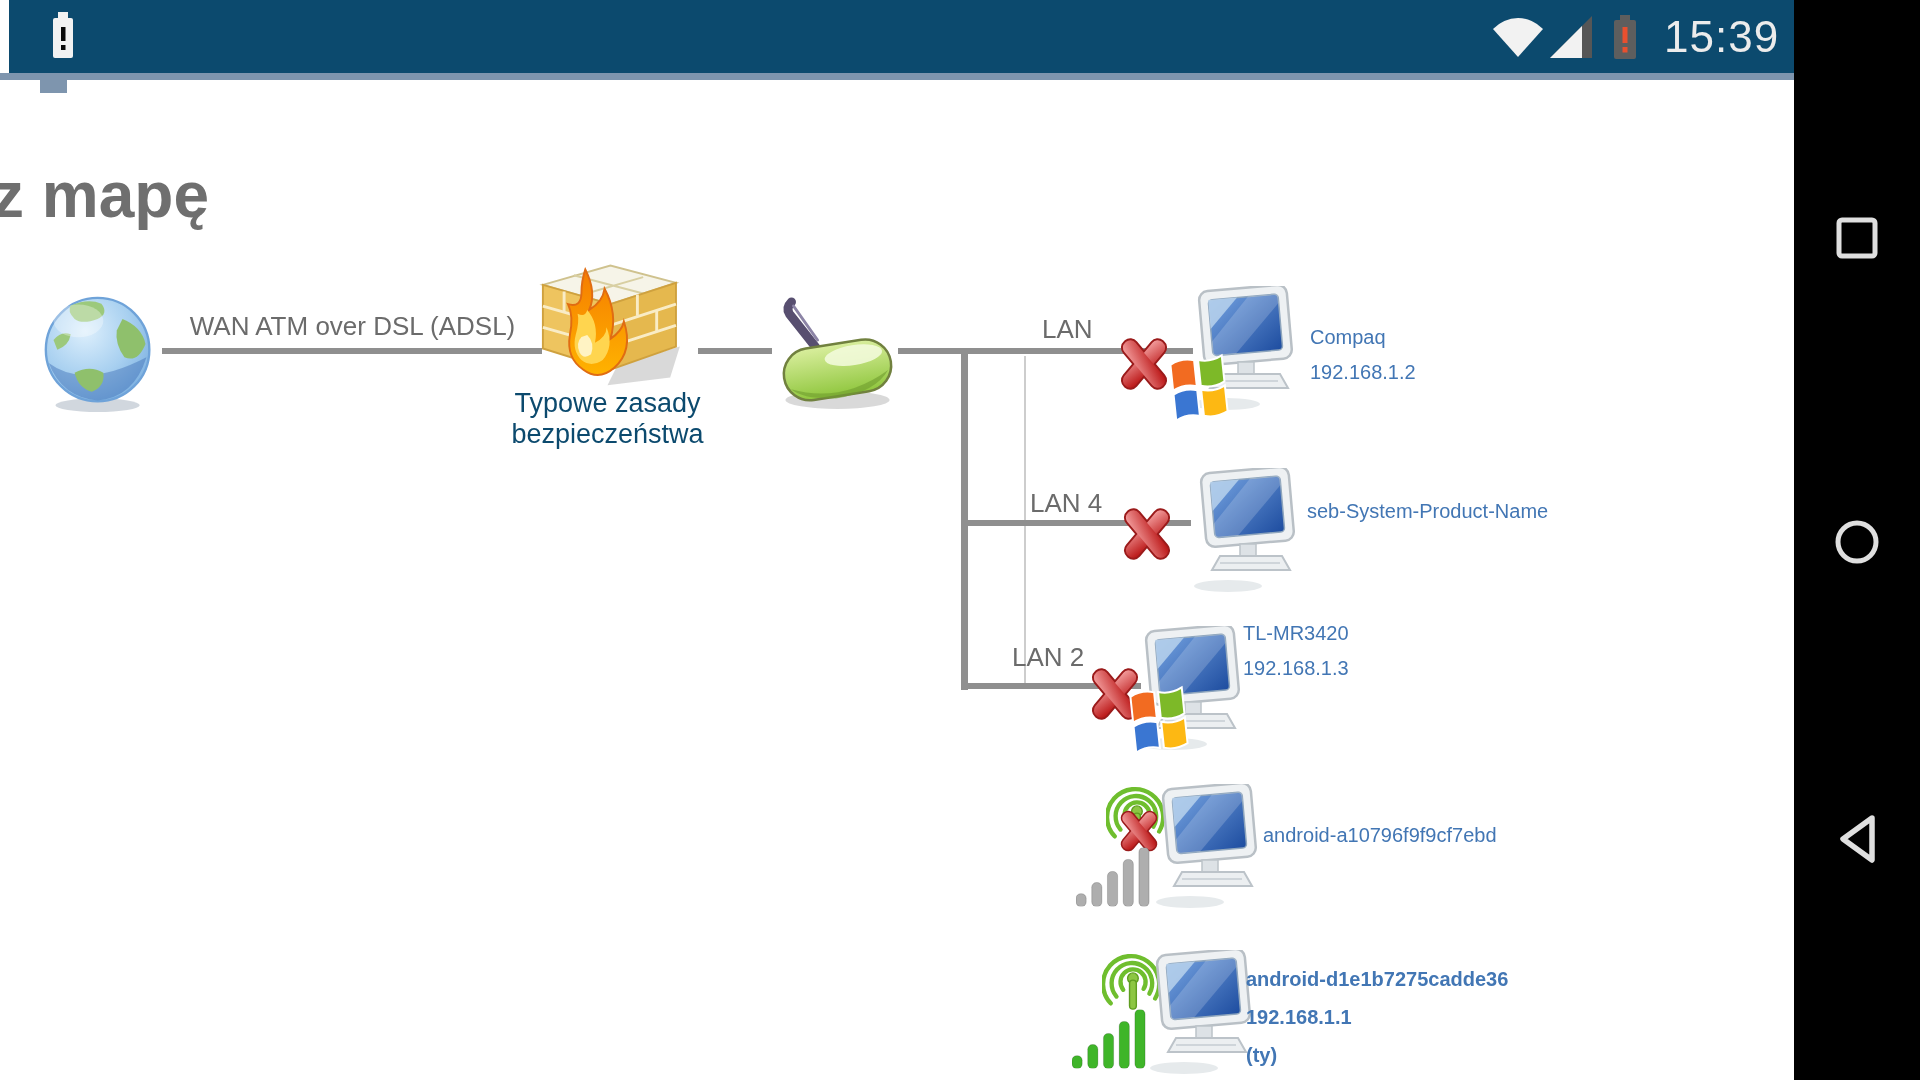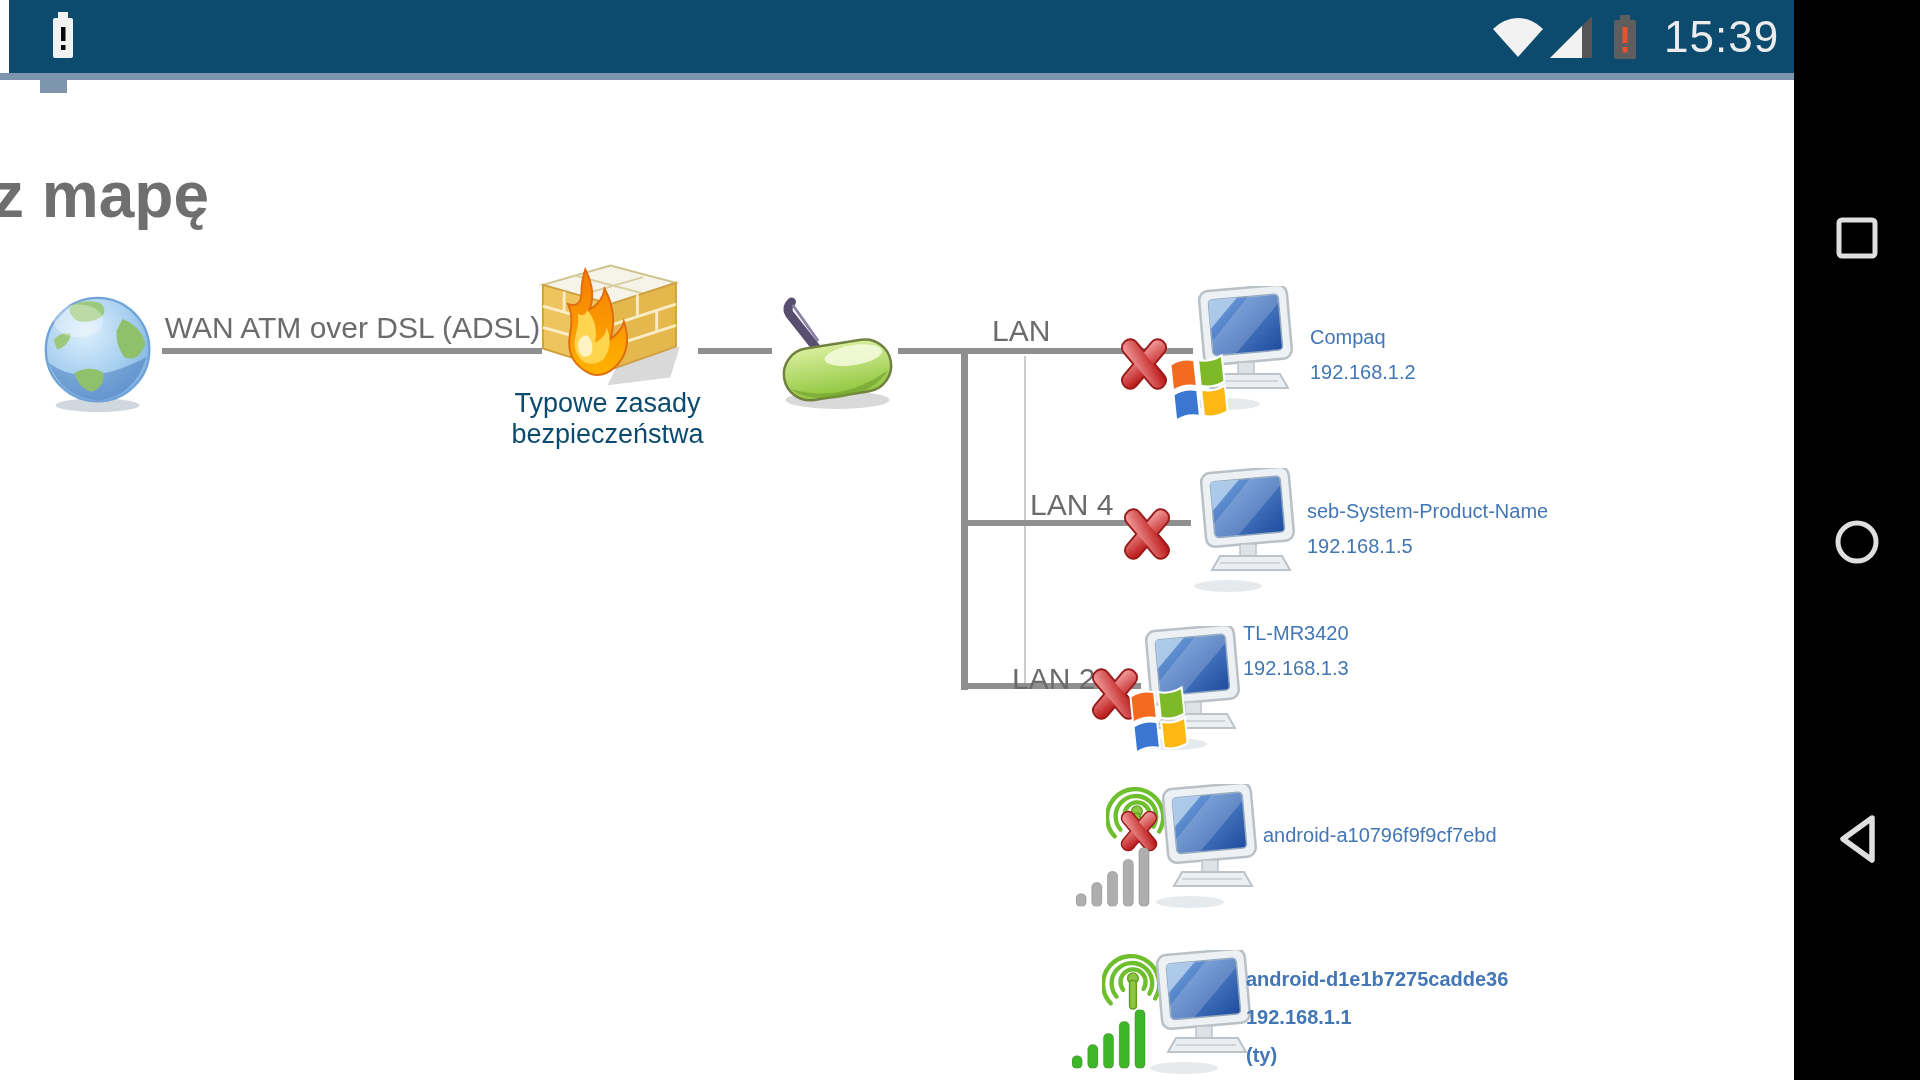--- a/index.html
+++ b/index.html
@@ -8,21 +8,21 @@
   
   .statusbar{position:absolute;left:9px;top:0;width:1920px;height:73px;background:#0c4a6e;}
   .time{position:absolute;left:1655px;top:12px;color:#ececec;font-size:44px;letter-spacing:1px;}
   
   .topline{position:absolute;left:0;top:73px;width:1794px;height:7px;background:#7e95ae;}
   .notch{position:absolute;left:40px;top:80px;width:27px;height:13px;background:#7e95ae;}
   
   .navbar{position:absolute;left:1794px;top:0;width:126px;height:1080px;background:#000;}
   
   .title{position:absolute;left:-8px;top:158px;font-size:64px;font-weight:bold;color:#6f6f6f;white-space:nowrap;}
-  .glabel{position:absolute;color:#6b6b6b;font-size:30px;white-space:nowrap;}
+  .glabel{position:absolute;color:#6b6b6b;font-size:26px;white-space:nowrap;}
   .fwlabel{position:absolute;left:505px;top:388px;width:205px;text-align:center;color:#0c4a6e;font-size:27px;line-height:31px;}
   .devtext{position:absolute;color:#4276b4;font-size:20px;line-height:35px;white-space:nowrap;cursor:pointer;}
   .devtext.bold{font-weight:bold;line-height:38px;}
   .hline{position:absolute;height:6px;background:#8f8f8f;}
   .vline{position:absolute;width:7px;background:#8f8f8f;}
   .thinline{position:absolute;width:2px;background:#cdcdcd;}
   svg.icon{position:absolute;overflow:visible;}
 </style>
 </head>
 <body>
@@ -191,21 +191,21 @@
       <use href="#sym-firewall"></use>
     </svg>
   <div class="fwlabel">
     <div>Typowe zasady</div>
     <div>bezpieczeństwa</div>
   </div>
   <svg class="icon" style="left:760px;top:288px" width="148" height="125" viewBox="0 0 145 125">
       <use href="#sym-router"></use>
     </svg>
 
-  <div class="glabel" style="left:992px;top:314px">LAN</div>
+  <div class="glabel" style="left:1042px;top:314px">LAN</div>
   <svg class="icon" style="left:1115px;top:330px" width="58" height="68" viewBox="0 0 60 68">
       <use href="#sym-x"></use>
     </svg>
   <svg class="icon" style="left:1188px;top:286px" width="112" height="125" viewBox="0 0 112 125">
       <use href="#sym-pc"></use>
     </svg>
   <svg class="icon" style="left:1168px;top:352px" width="62" height="72" viewBox="0 0 60 72">
       <use href="#sym-flag"></use>
     </svg>
   <div class="devtext" style="left:1310px;top:320px">
@@ -215,24 +215,23 @@
 
   <div class="glabel" style="left:1030px;top:488px">LAN 4</div>
   <svg class="icon" style="left:1118px;top:500px" width="58" height="68" viewBox="0 0 60 68">
       <use href="#sym-x"></use>
     </svg>
   <svg class="icon" style="left:1190px;top:468px" width="112" height="125" viewBox="0 0 112 125">
       <use href="#sym-pc"></use>
     </svg>
   <div class="devtext" style="left:1307px;top:494px">
     <div>seb-System-Product-Name</div>
-    <div>192.168.1.5</div>
-  </div>
-
-  <div class="glabel" style="left:1012px;top:662px">LAN 2</div>
+  </div>
+
+  <div class="glabel" style="left:1012px;top:642px">LAN 2</div>
   <svg class="icon" style="left:1086px;top:660px" width="58" height="68" viewBox="0 0 60 68">
       <use href="#sym-x"></use>
     </svg>
   <svg class="icon" style="left:1135px;top:626px" width="112" height="125" viewBox="0 0 112 125">
       <use href="#sym-pc"></use>
     </svg>
   <svg class="icon" style="left:1128px;top:684px" width="62" height="72" viewBox="0 0 60 72">
       <use href="#sym-flag"></use>
     </svg>
   <div class="devtext" style="left:1243px;top:616px">

